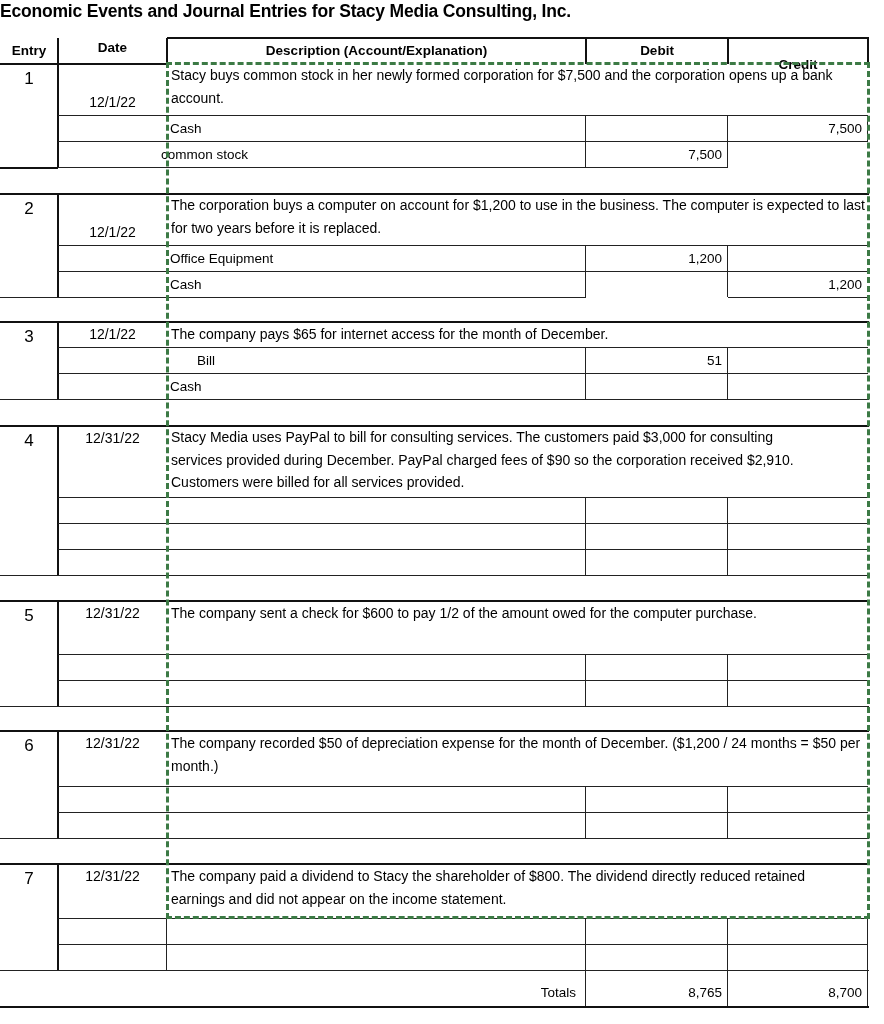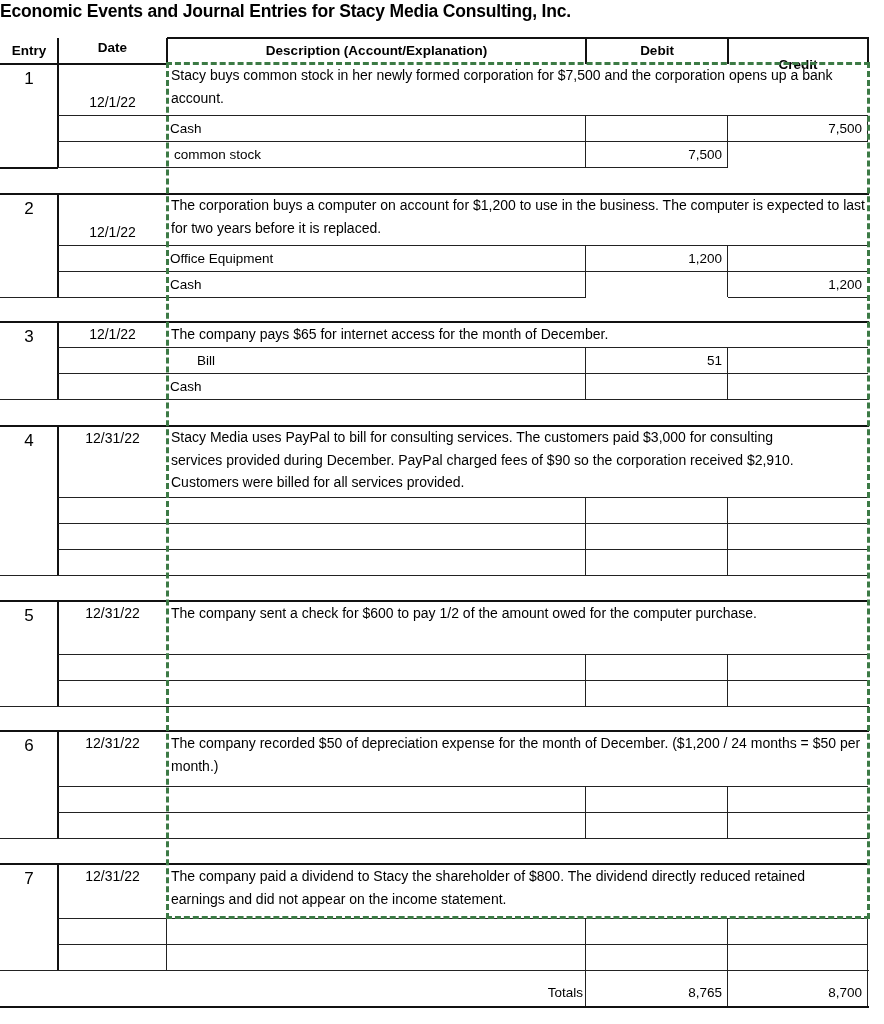--- a/index.html
+++ b/index.html
@@ -110,21 +110,21 @@
   <div class="hl" style="left:0;top:1006px;width:869px;"></div>
 </div>
 
 <div>
   <div class="abs cell entrynum" style="left:0;top:63px;width:58px;height:104px;">1</div>
   <div class="abs cell date" style="left:58px;top:89px;width:109px;height:26px;">12/1/22</div>
   <div class="abs cell desc" style="left:167px;top:63px;width:701px;height:52px;align-items:flex-start;">Stacy buys common stock in her newly formed corporation for $7,500 and the corporation opens up a bank account.</div>
   <div class="abs cell acct" style="left:167px;top:115px;width:419px;height:26px;">Cash</div>
   <div class="abs cell num" style="left:586px;top:115px;width:142px;height:26px;"></div>
   <div class="abs cell num" style="left:728px;top:115px;width:140px;height:26px;">7,500</div>
-  <div class="abs cell acct" style="left:171px;top:141px;width:419px;height:26px;text-align:right;">common stock</div>
+  <div class="abs cell acct" style="left:158px;top:141px;width:419px;height:26px;text-align:right;">common stock</div>
   <div class="abs cell num" style="left:586px;top:141px;width:142px;height:26px;">7,500</div>
   <div class="abs cell num" style="left:728px;top:141px;width:140px;height:26px;"></div>
 </div>
 
 <div>
   <div class="abs cell entrynum" style="left:0;top:193px;width:58px;height:104px;">2</div>
   <div class="abs cell date" style="left:58px;top:219px;width:109px;height:26px;">12/1/22</div>
   <div class="abs cell desc" style="left:167px;top:193px;width:701px;height:52px;align-items:flex-start;">The corporation buys a computer on account for $1,200 to use in the business. The computer is expected to last for two years before it is replaced.</div>
   <div class="abs cell acct" style="left:167px;top:245px;width:419px;height:26px;">Office Equipment</div>
   <div class="abs cell num" style="left:586px;top:245px;width:142px;height:26px;">1,200</div>
@@ -191,18 +191,18 @@
   <div class="abs cell desc" style="left:167px;top:864px;width:650px;height:54px;align-items:flex-start;">The company paid a dividend to Stacy the shareholder of $800. The dividend directly reduced retained earnings and did not appear on the income statement.</div>
   <div class="abs cell acct" style="left:167px;top:918px;width:419px;height:26px;"></div>
   <div class="abs cell num" style="left:586px;top:918px;width:142px;height:26px;"></div>
   <div class="abs cell num" style="left:728px;top:918px;width:140px;height:26px;"></div>
   <div class="abs cell acct" style="left:167px;top:944px;width:419px;height:26px;"></div>
   <div class="abs cell num" style="left:586px;top:944px;width:142px;height:26px;"></div>
   <div class="abs cell num" style="left:728px;top:944px;width:140px;height:26px;"></div>
 </div>
 
 <div>
-  <div class="abs cell num" style="left:0;top:979px;width:586px;height:26px;padding-right:3px;">Totals</div>
+  <div class="abs cell num" style="left:0;top:979px;width:586px;height:26px;padding-right:10px;">Totals</div>
   <div class="abs cell num" style="left:586px;top:979px;width:142px;height:26px;">8,765</div>
   <div class="abs cell num" style="left:728px;top:979px;width:140px;height:26px;text-align:center;">8,700</div>
 </div>
 
 <div class="dash" style="left:166px;top:62px;width:704px;height:857px;"></div>
 
 </body></html>

